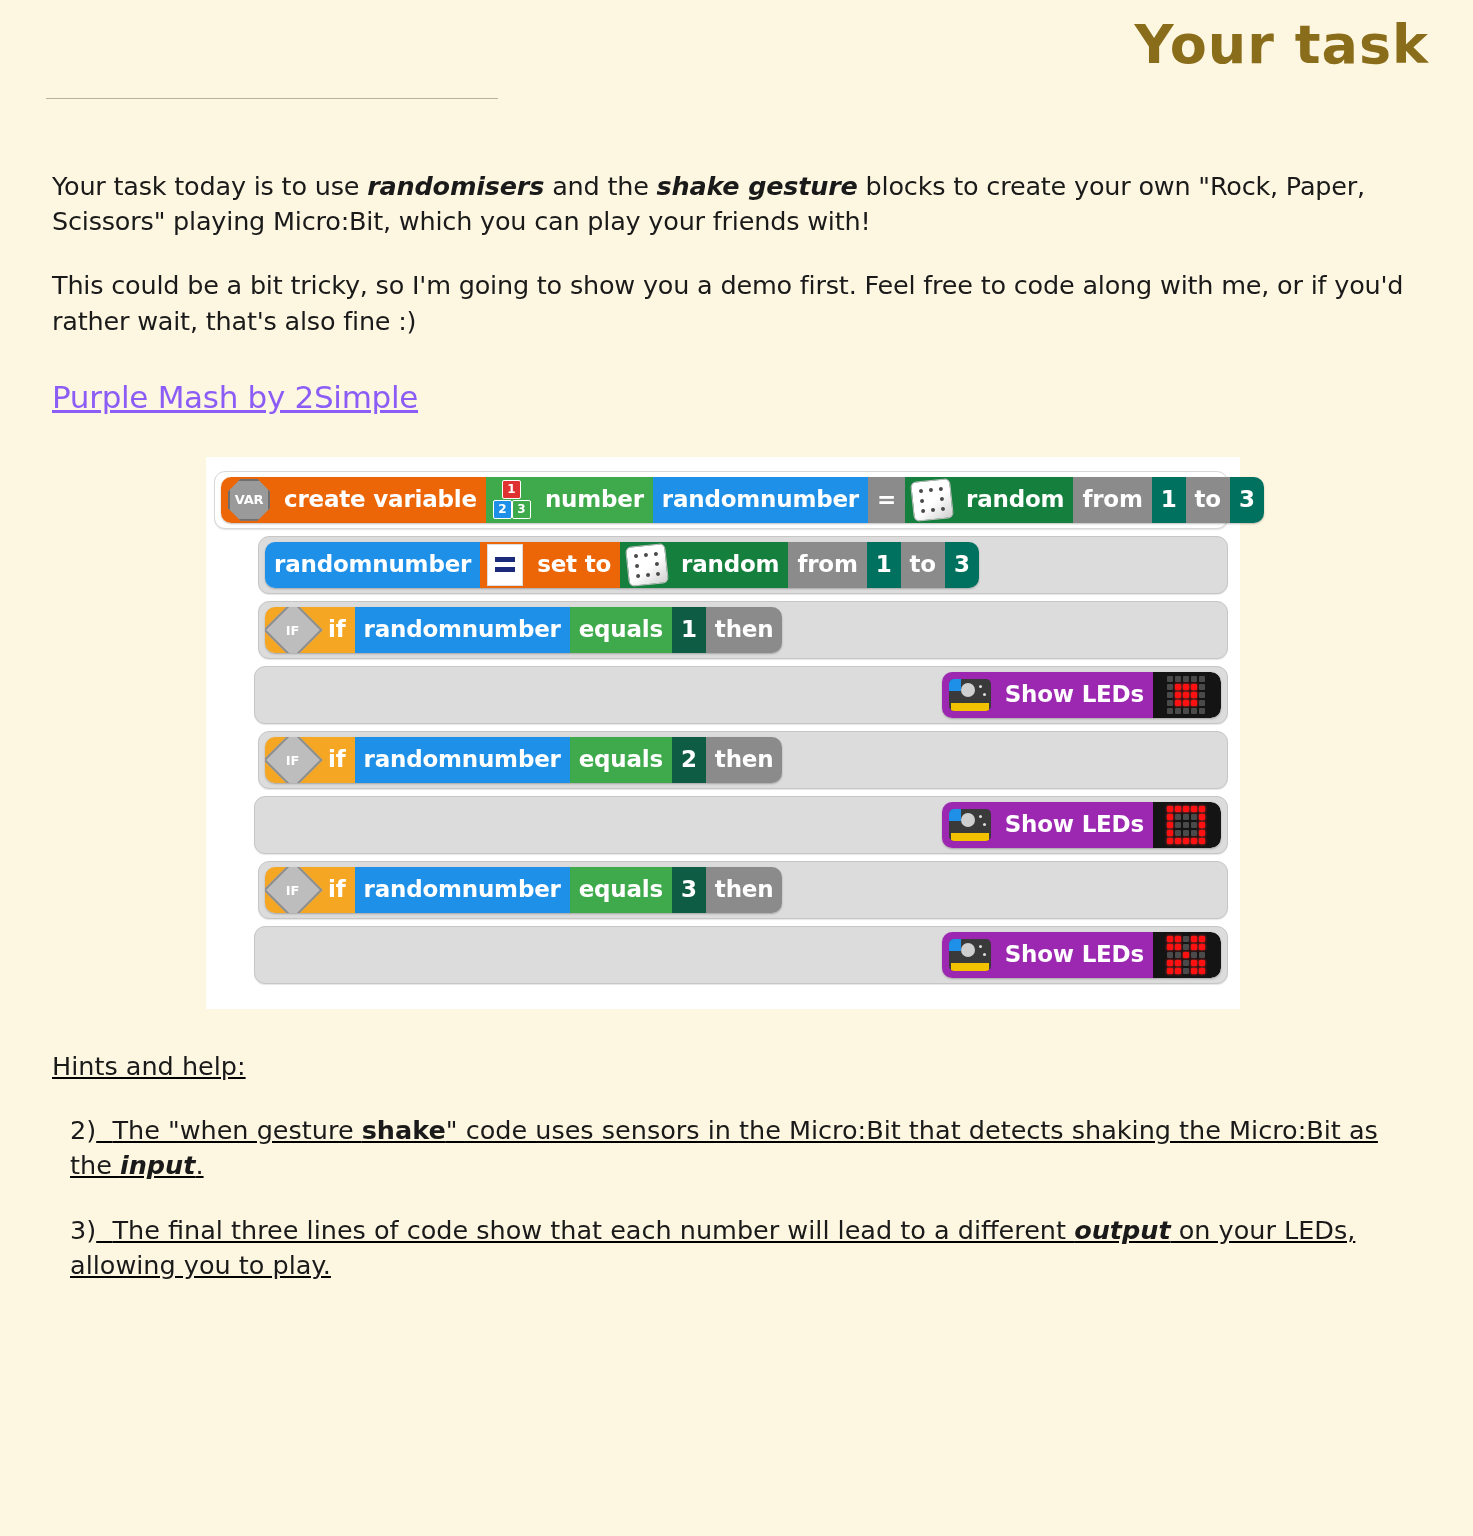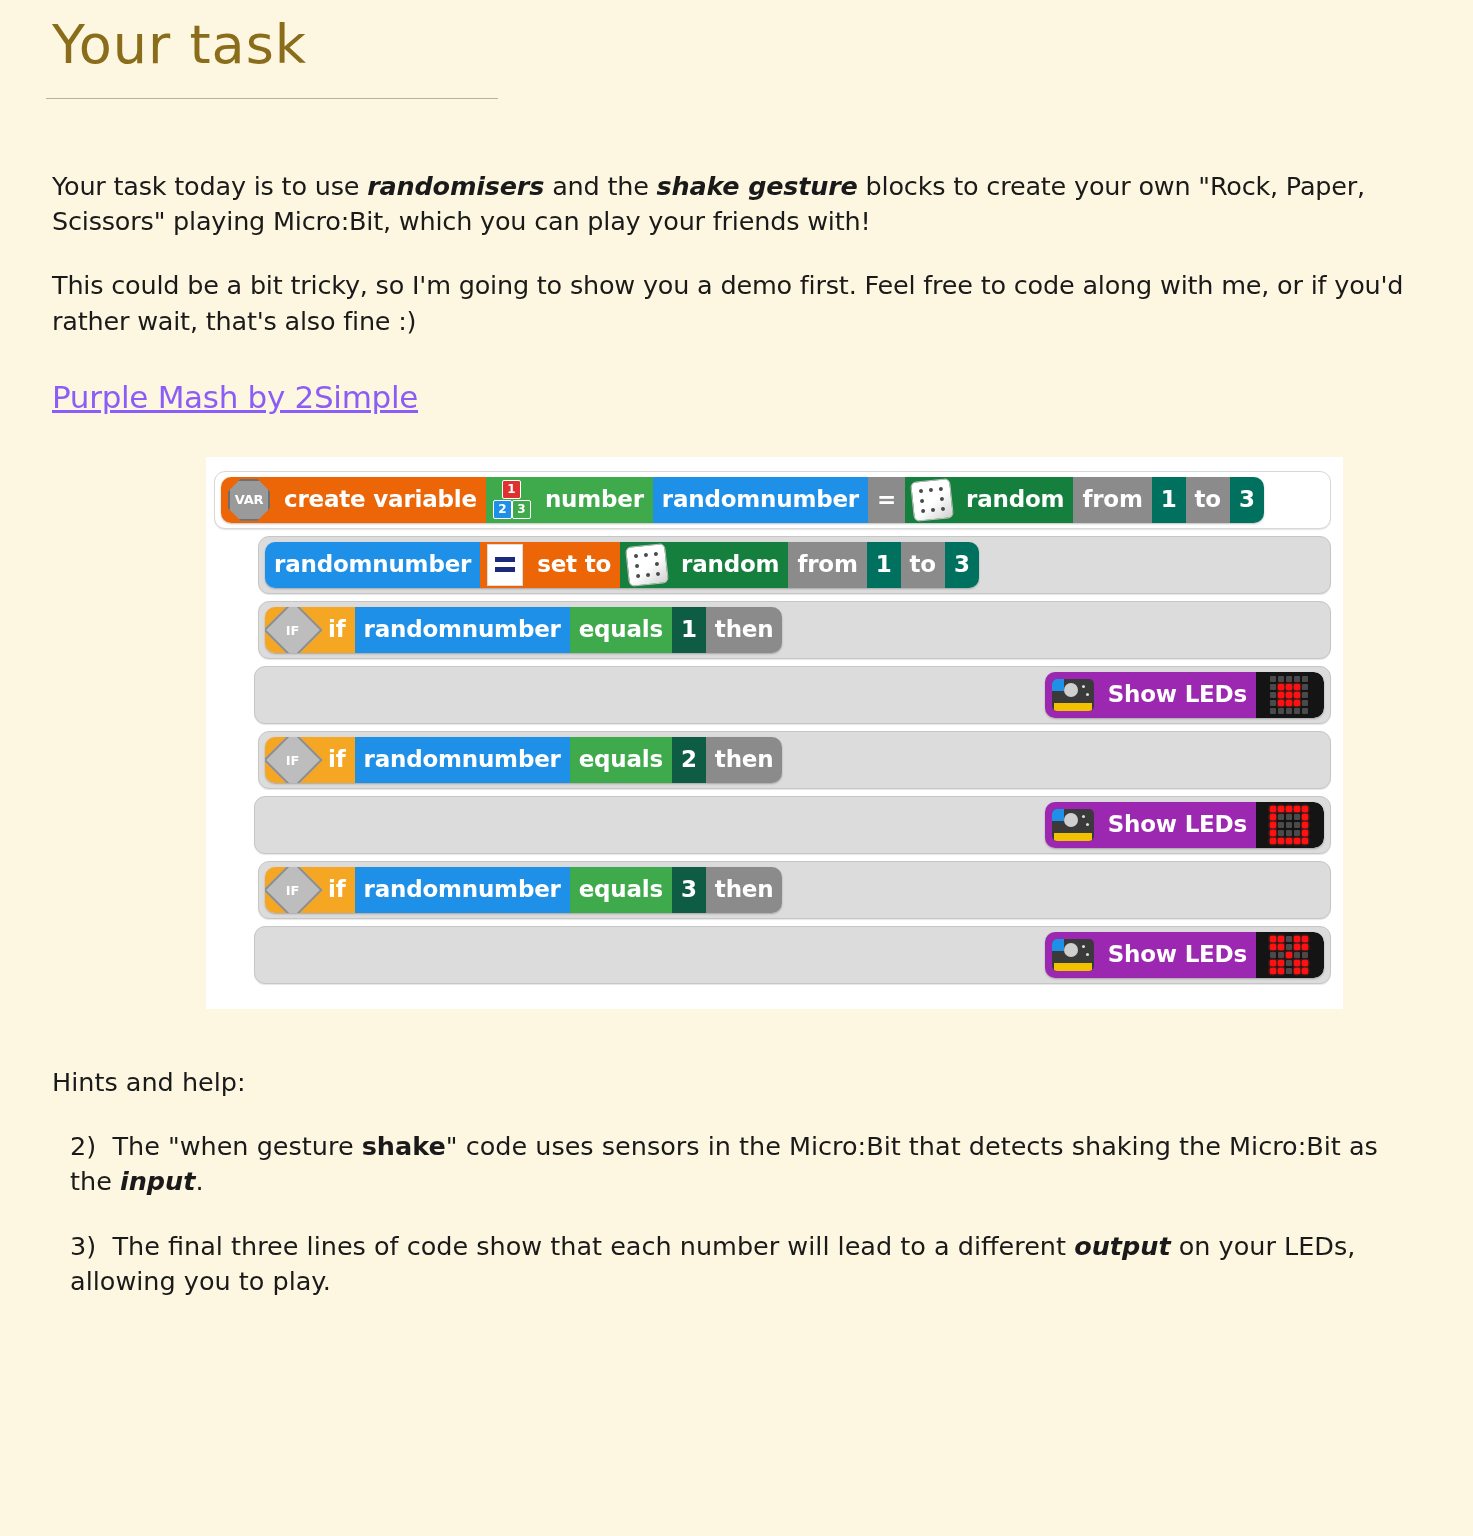--- a/index.html
+++ b/index.html
@@ -18,26 +18,27 @@
     width: 1473px;
     height: 1536px;
     box-sizing: border-box;
     padding: 0 44px;
   }
 
   
   .page-title {
     font-family: "DejaVu Sans", sans-serif;
     font-size: 54px;
-    font-weight: 400;
+    font-weight: 700;
     color: #8a6d1a;
     letter-spacing: 1px;
     margin: 0;
     padding: 14px 0 4px 8px;
     line-height: 1.15;
+    text-align: right;
   }
   .title-rule {
     width: 452px;
     height: 1px;
     background: #b9b0a0;
     margin: 18px 0 0 2px;
   }
 
   
   .body-text {
@@ -62,21 +63,21 @@
     font-size: 31px;
     color: #8b5cf6;
     text-decoration: underline;
     letter-spacing: -0.3px;
   }
 
   
   .code-figure {
     margin-top: 42px;
     margin-left: 162px;
-    width: 1137px;
+    width: 1034px;
     background: #ffffff;
     padding: 10px 0 12px 0;
     box-sizing: border-box;
   }
   .code-canvas {
     padding: 4px 12px 6px 8px;
   }
 
   
   .strip {
@@ -223,22 +224,23 @@
   .led-grid i {
     display: block;
     width: 6px; height: 6px;
     border-radius: 1px;
     background: #4a4a4a;
   }
   .led-grid i.on { background: #ff1111; box-shadow: 0 0 3px #ff2a2a; }
 
   
   .hints {
-    margin-top: 58px;
+    margin-top: 42px;
     padding-left: 8px;
+    text-decoration: underline;
   }
   .hint-head {
     font-size: 25.5px;
     color: #1a1a1a;
     margin: 0 0 32px 0;
   }
   .hint-item {
     font-size: 25.5px;
     color: #1a1a1a;
     line-height: 1.38;

